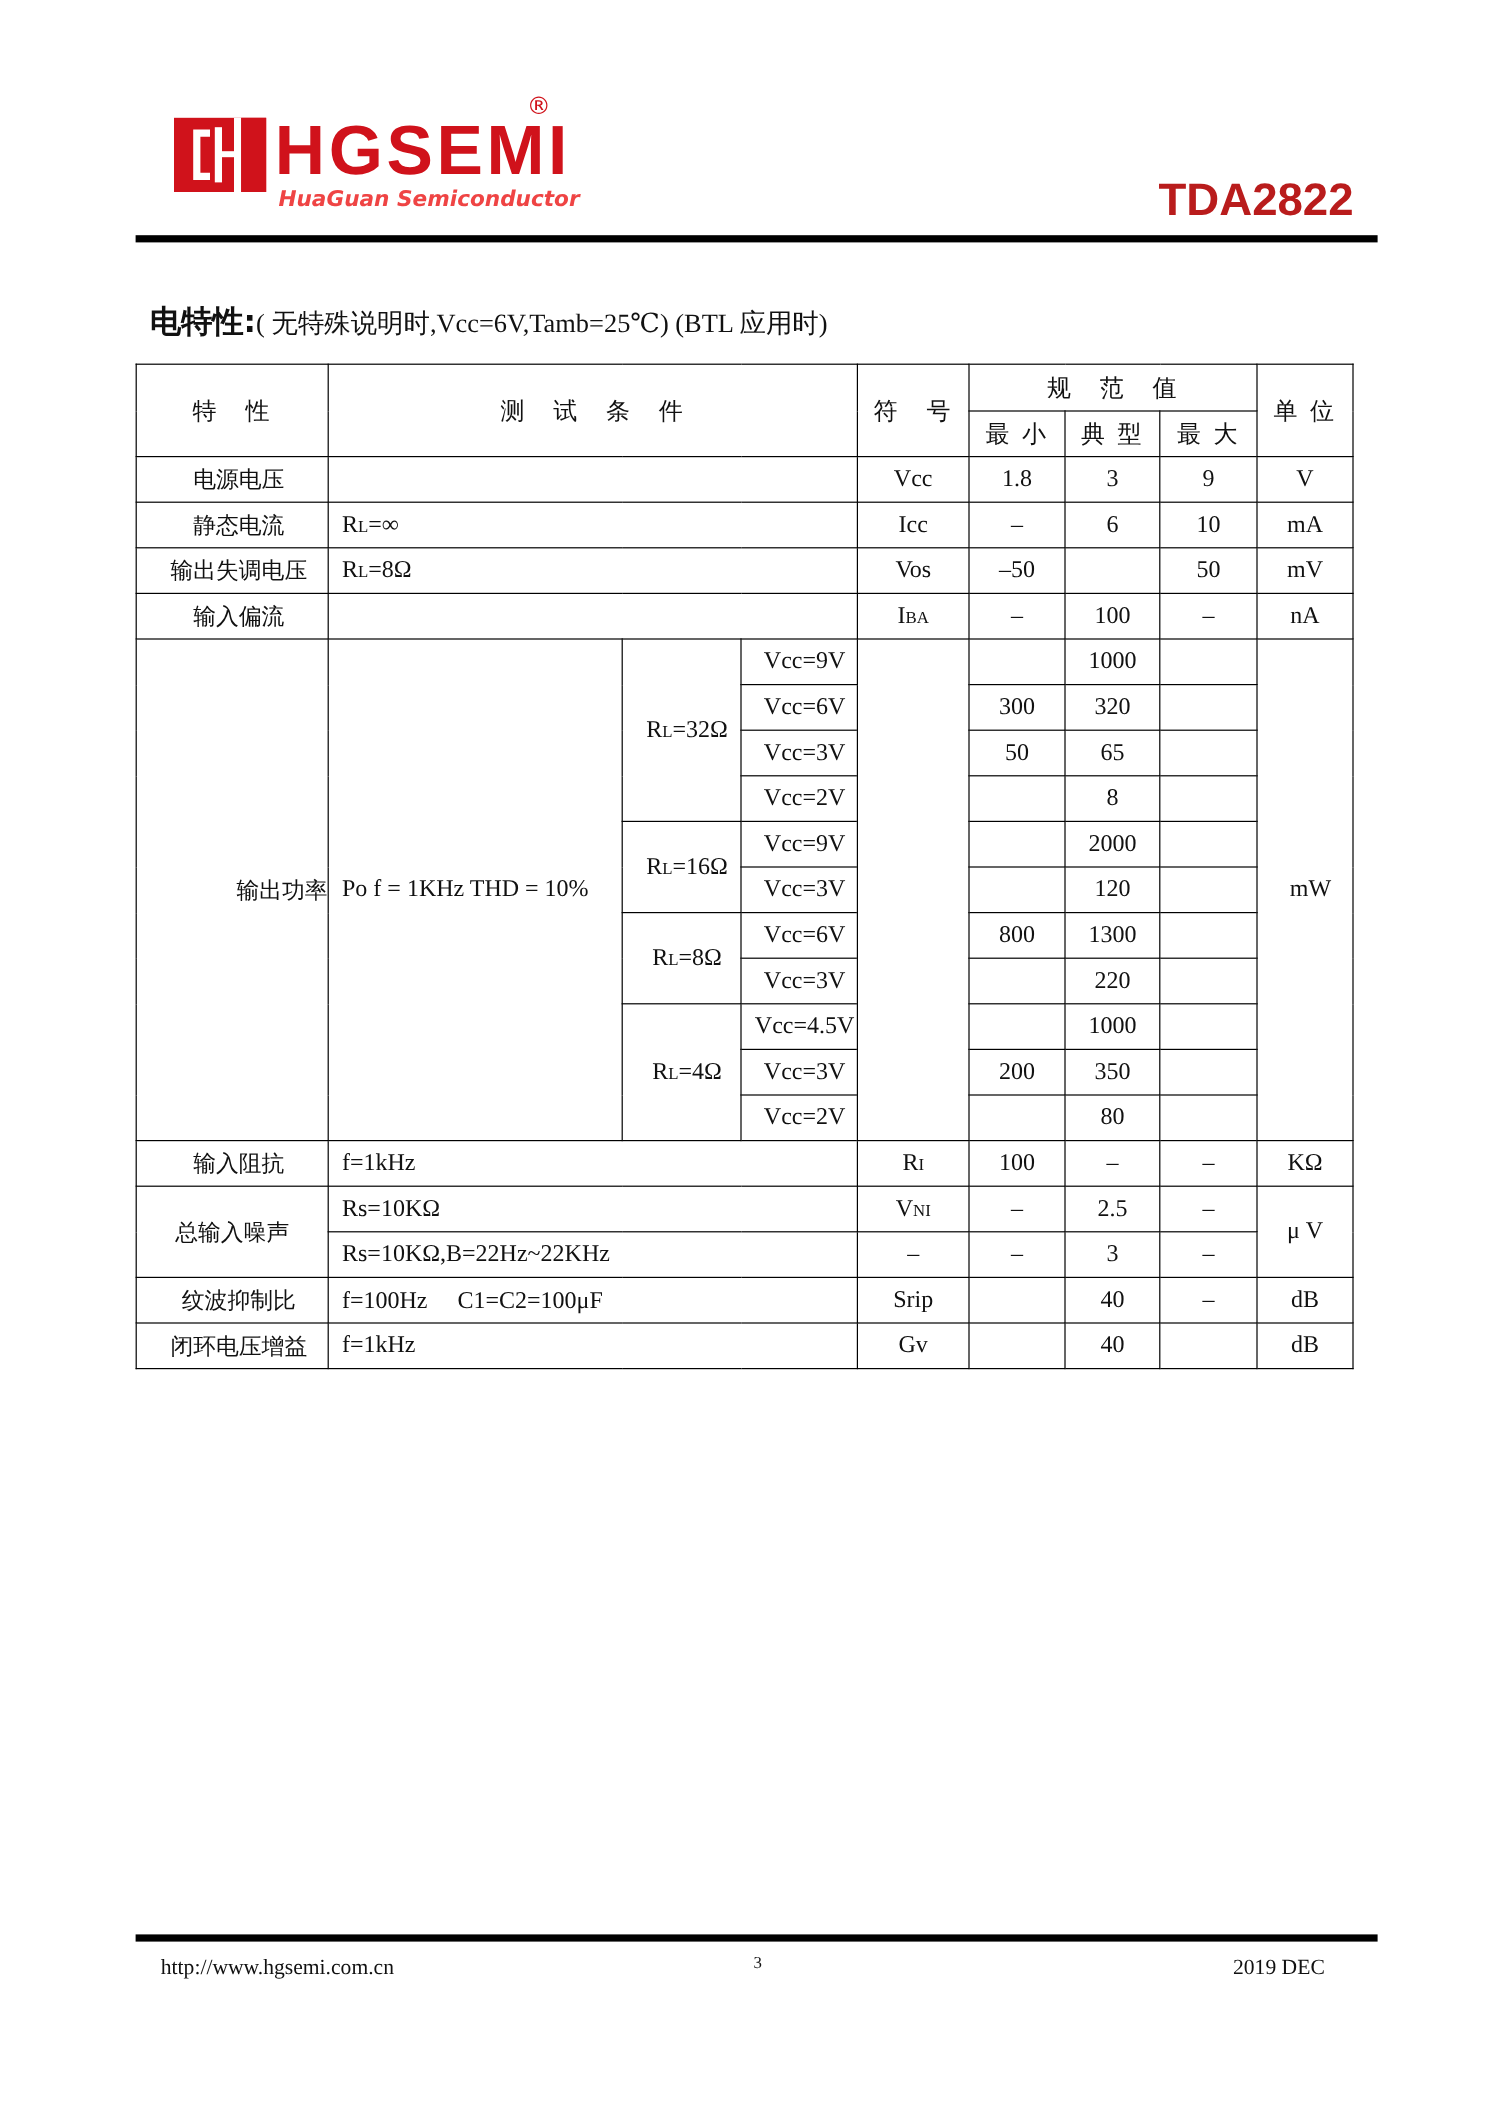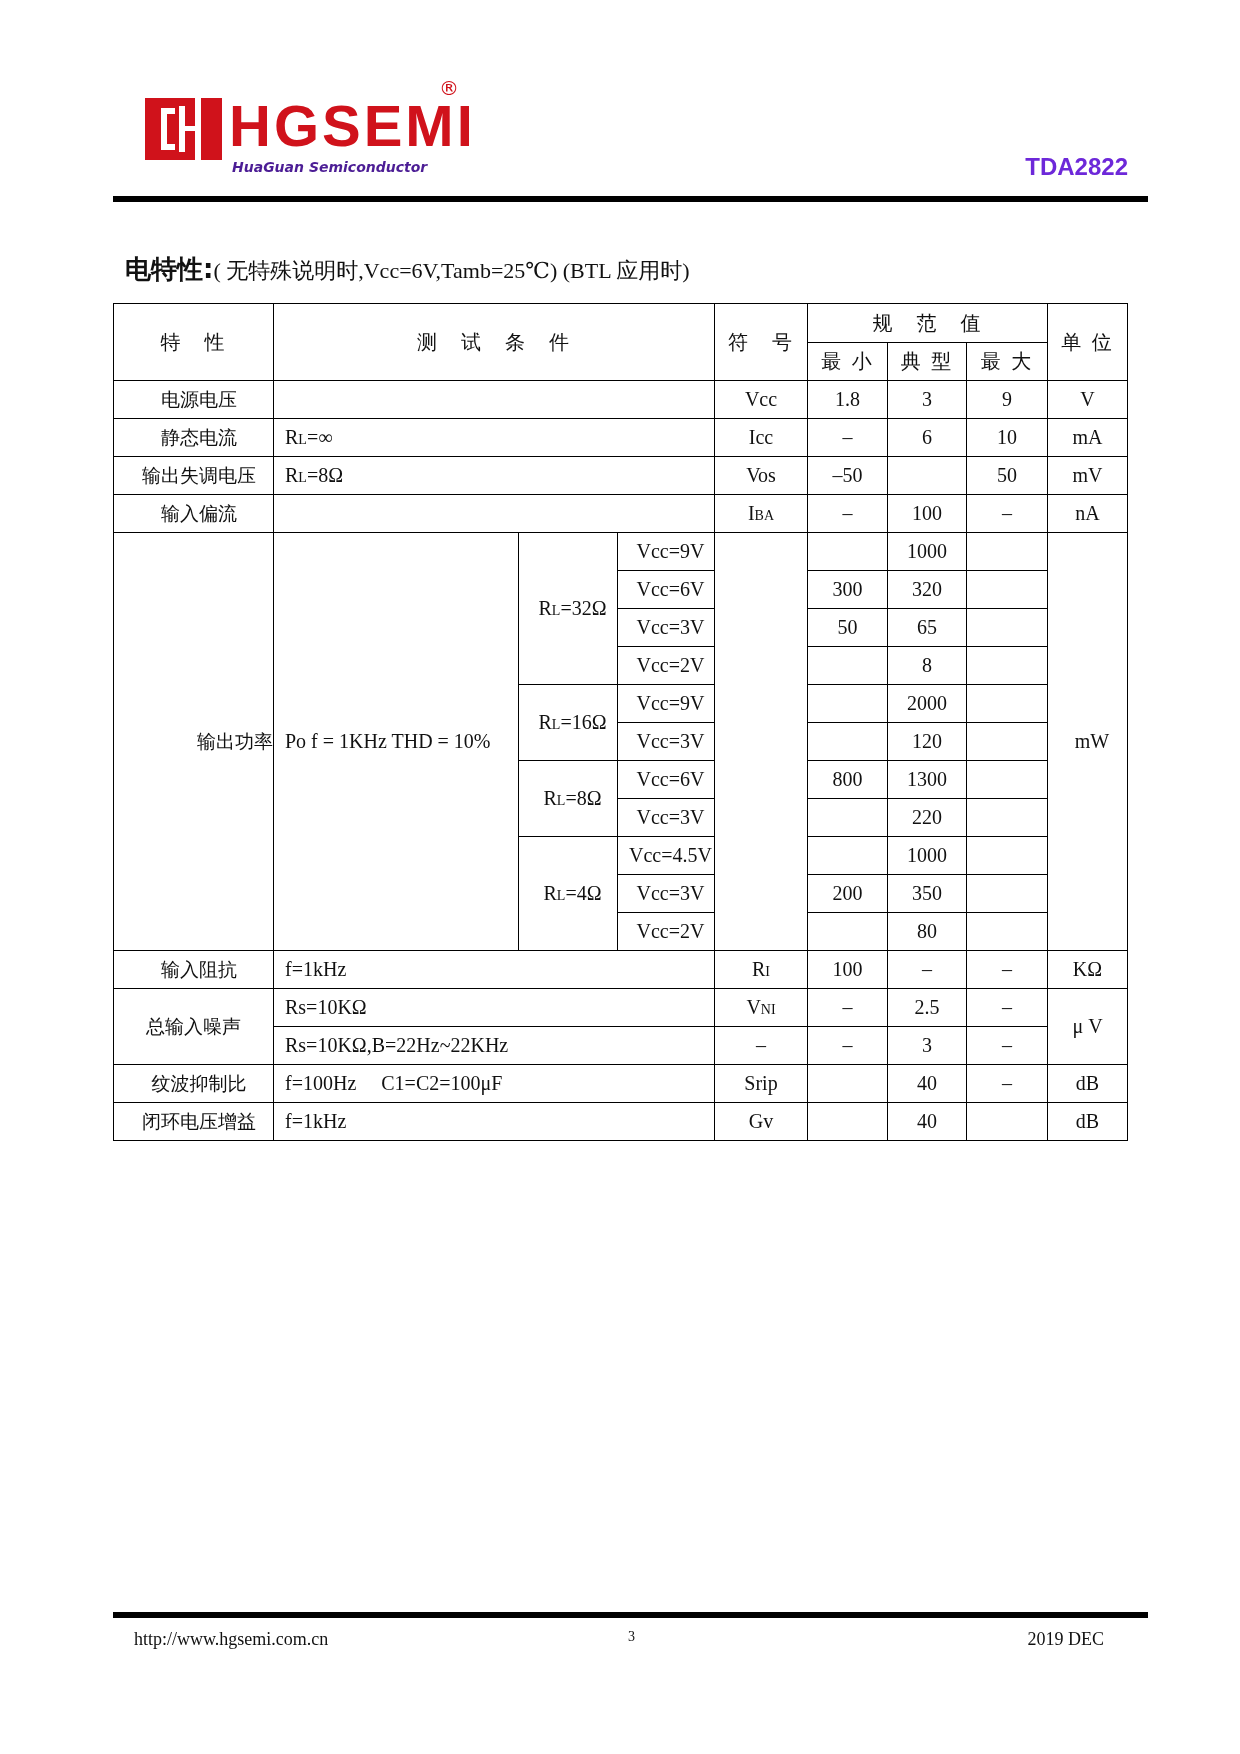--- a/index.html
+++ b/index.html
@@ -4,24 +4,24 @@
 <style>
   html, body { margin:0; padding:0; background:#ffffff; }
   body { width:1240px; height:1754px; position:relative; overflow:hidden;
          font-family:"Liberation Serif","DejaVu Serif",serif; color:#111; }
   .abs { position:absolute; }
   
   .logo-mark { left:145px; top:98px; width:77px; height:62px; }
   .logo-text { left:229px; top:96px; font-family:"Liberation Sans","DejaVu Sans",sans-serif;
                font-weight:bold; font-size:58px; letter-spacing:3px; color:#d0121b; line-height:60px; }
   .logo-sub { left:232px; top:158px; font-family:"DejaVu Sans","Liberation Sans",sans-serif;
-              font-weight:bold; font-style:italic; font-size:14px; color:#4c1d95; line-height:18px; }
+              font-weight:bold; font-style:italic; font-size:18px; color:#ef4444; line-height:18px; }
   .logo-reg { left:439px; top:78px; font-family:"DejaVu Sans",sans-serif; font-size:20px; color:#d0121b; line-height:20px; }
   .part-no { right:112px; top:148px; font-family:"Liberation Sans","DejaVu Sans",sans-serif;
-             font-weight:bold; font-size:24px; line-height:38px; color:#6d28d9;margin-left:39px; }
+             font-weight:bold; font-size:38px; line-height:38px; color:#b91c1c;margin-left:39px; }
   .rule-top { left:113px; top:196px; width:1035px; height:6px; background:#000; }
   .section-title { left:125px; top:252px; font-size:24px; line-height:34px; white-space:nowrap; }
   .section-title .bold { font-family:"DejaVu Sans",sans-serif; font-weight:bold; font-size:26px; }
   .section-title .rest { font-size:22px; }
 
   table.spec { position:absolute; left:113px; top:303px; border-collapse:collapse; table-layout:fixed;
                font-size:20px; }
   table.spec td { border:1.5px solid #000; padding:0; height:37px; vertical-align:middle; text-align:center;
                   white-space:nowrap; overflow:visible; }
   table.spec td.l { text-align:left; padding-left:11px; }

